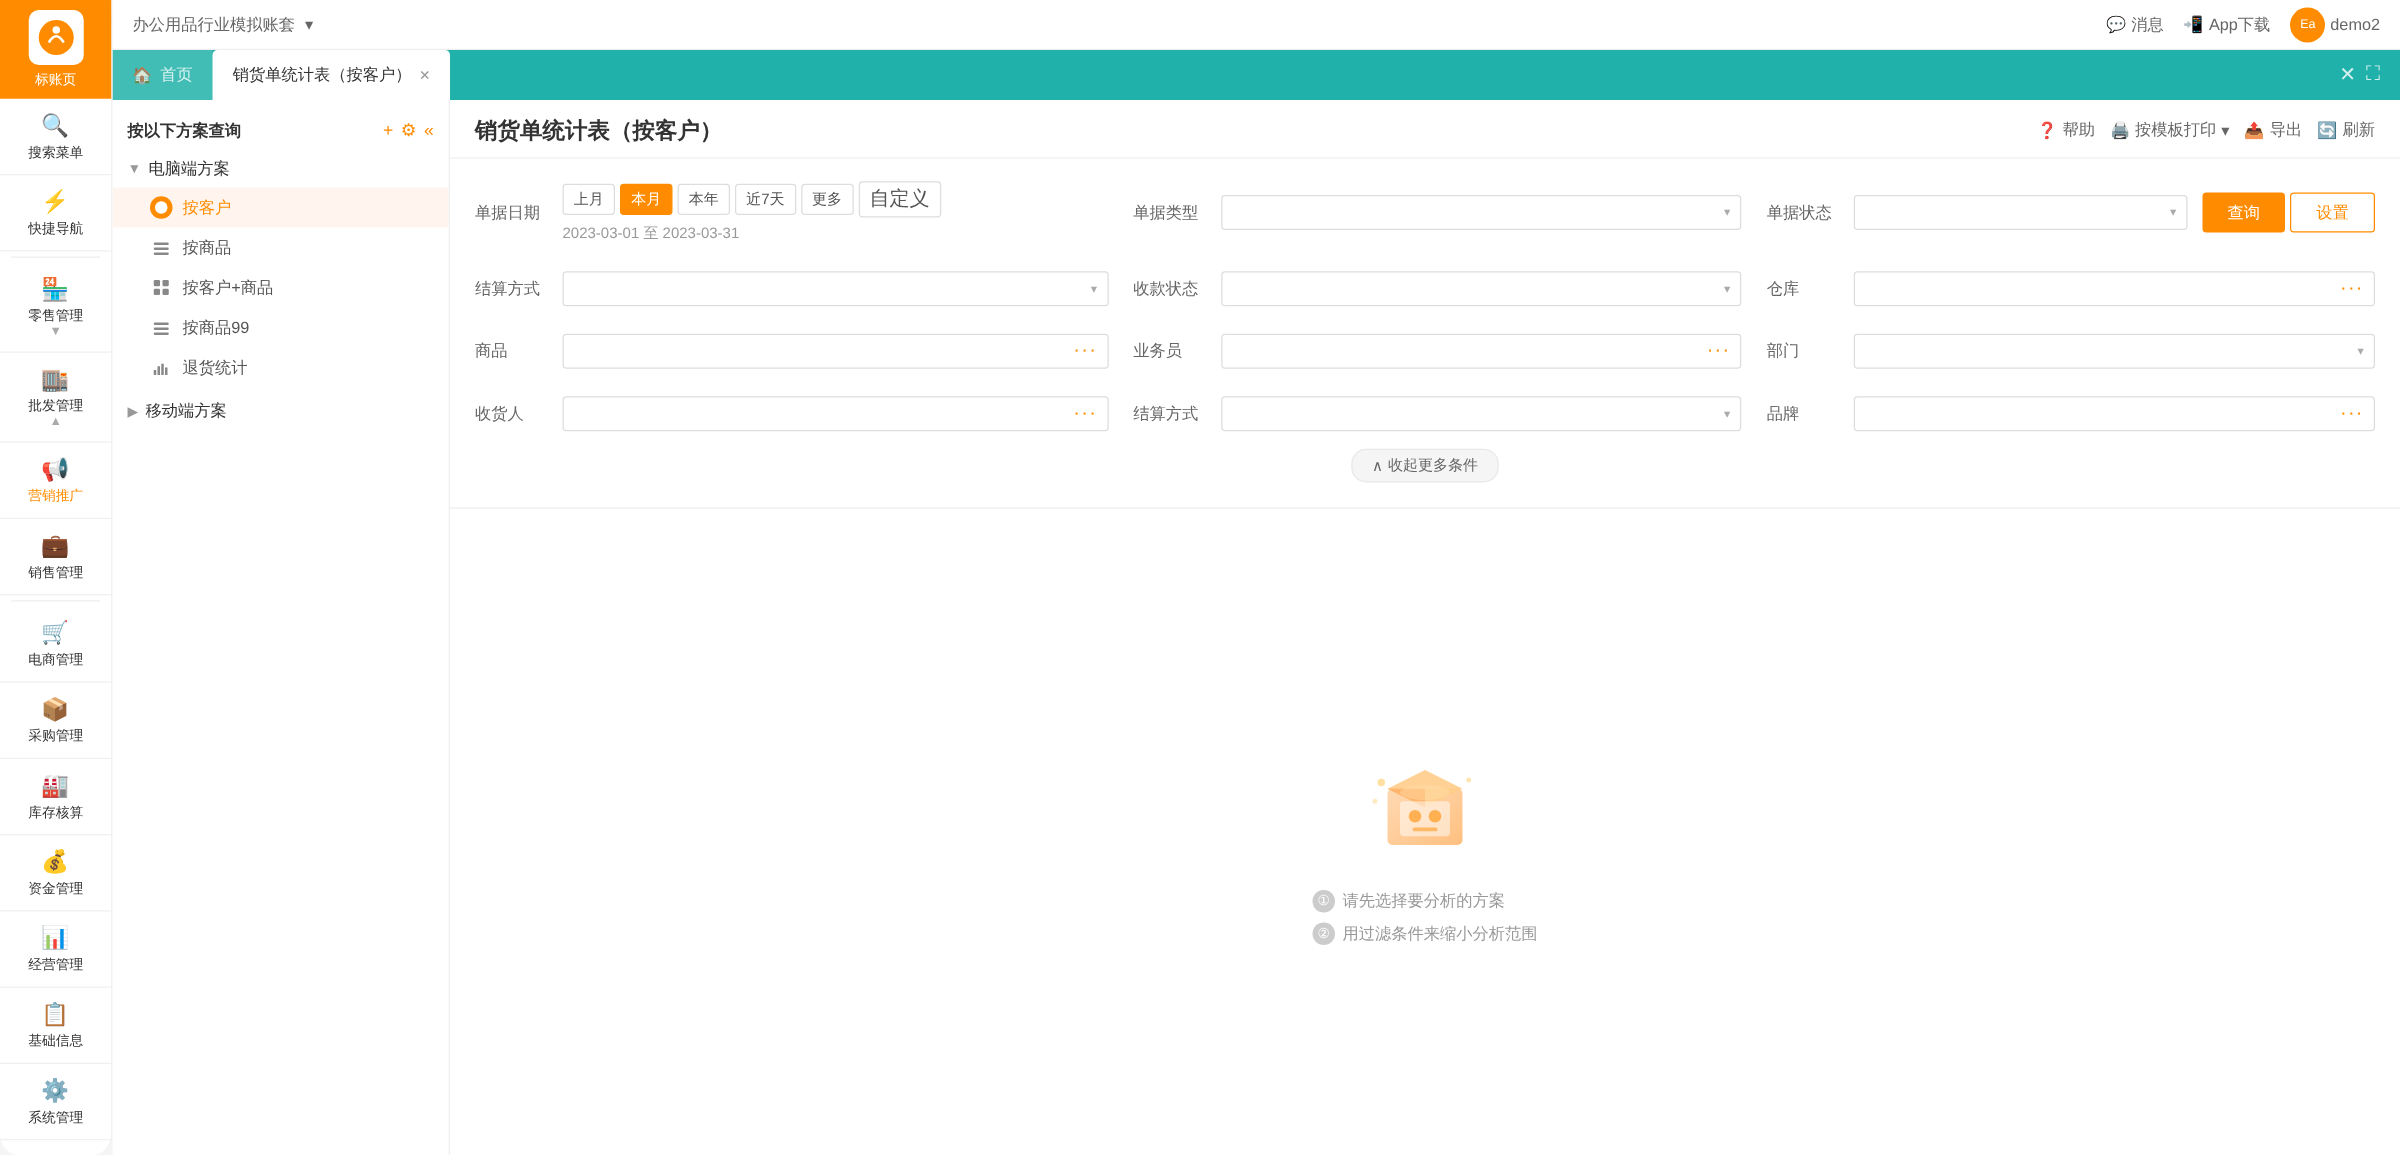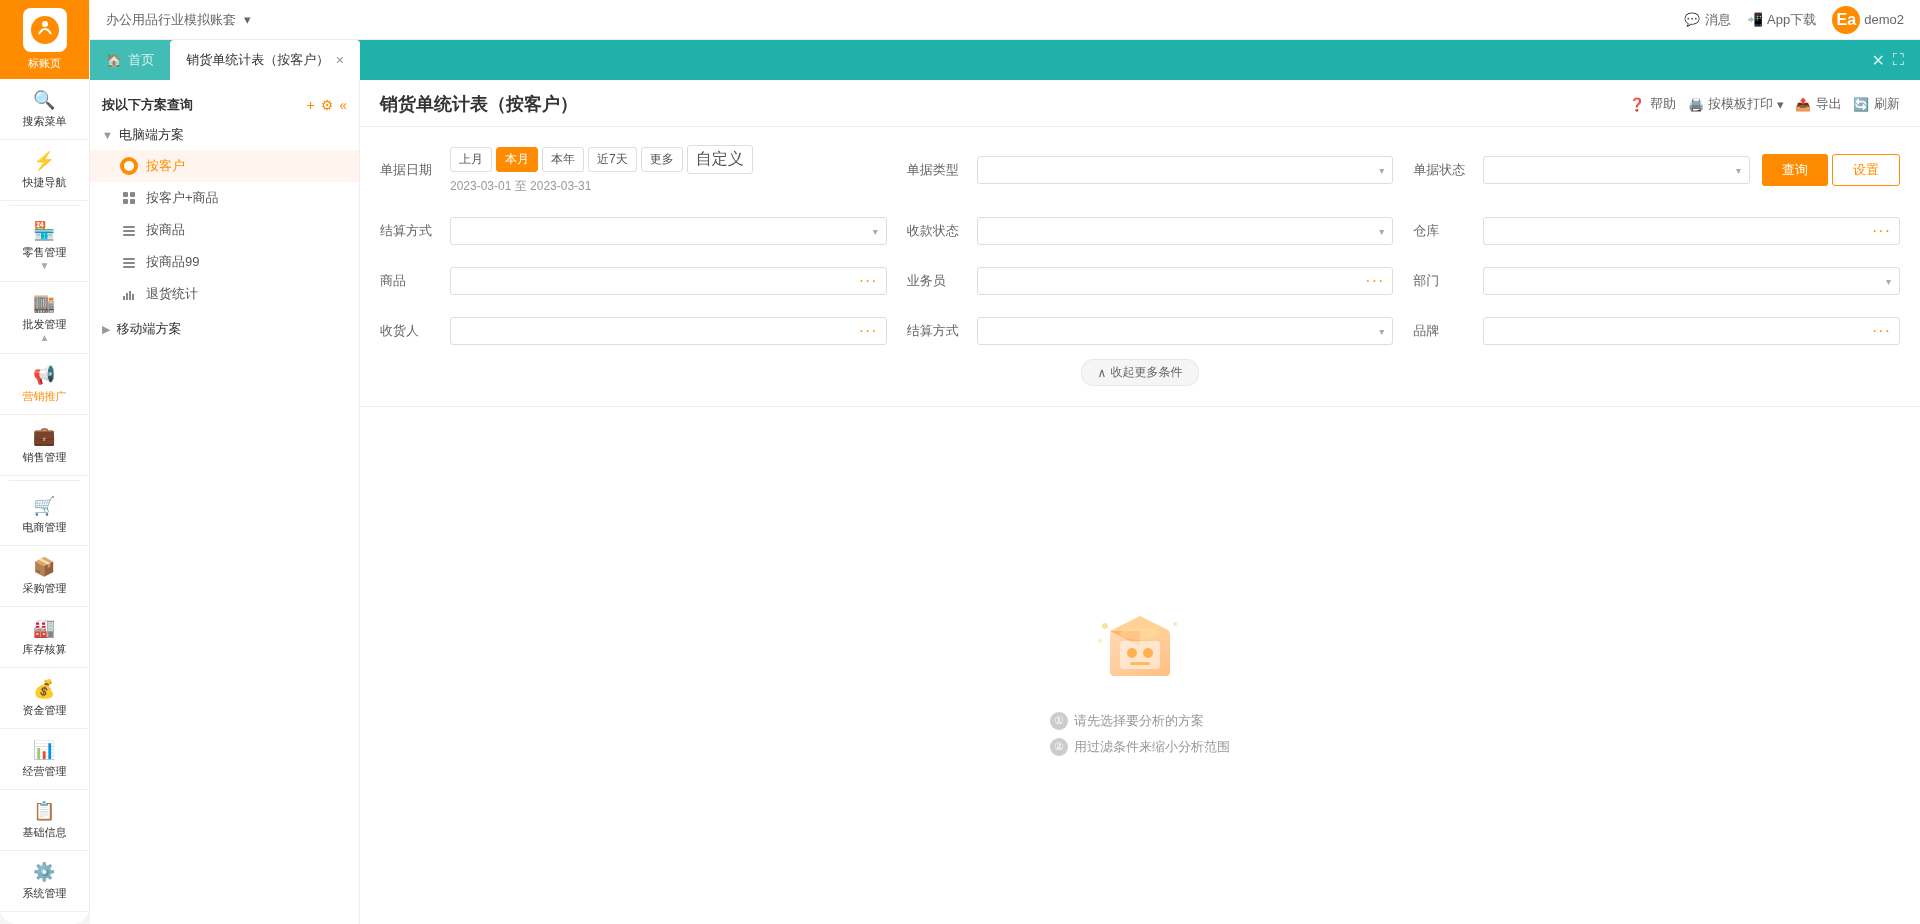--- a/index.html
+++ b/index.html
@@ -19,37 +19,37 @@
     .sidebar-divider { width: 80%; height: 1px; background: #eee; margin: 4px auto; }
 
     
     .main-area { flex: 1; display: flex; flex-direction: column; overflow: hidden; }
     .topbar { height: 40px; background: #fff; display: flex; align-items: center; justify-content: space-between; padding: 0 16px; border-bottom: 1px solid #eee; }
     .topbar-left { display: flex; align-items: center; gap: 8px; }
     .topbar-title { font-size: 13px; color: #666; }
     .topbar-dropdown { font-size: 13px; color: #666; cursor: pointer; }
     .topbar-right { display: flex; align-items: center; gap: 16px; }
     .topbar-btn { display: flex; align-items: center; gap: 4px; font-size: 13px; color: #666; cursor: pointer; }
-    .avatar { width: 28px; height: 28px; border-radius: 50%; background: #ff8c00; display: flex; align-items: center; justify-content: center; color: #fff; font-size: 16px; overflow: hidden; font-weight: bold; }
+    .avatar { width: 28px; height: 28px; border-radius: 50%; background: #ff8c00; display: flex; align-items: center; justify-content: center; color: #fff; font-size: 10px; overflow: hidden; }
 
     
     .tabbar { height: 40px; background: #20b2aa; display: flex; align-items: center; padding: 0 0; position: relative; }
     .tab { height: 100%; display: flex; align-items: center; padding: 0 16px; cursor: pointer; font-size: 13px; color: rgba(255,255,255,0.8); gap: 6px; }
     .tab.home { background: rgba(255,255,255,0.15); }
     .tab.active { background: #fff; color: #333; border-radius: 4px 4px 0 0; }
     .tab-close { font-size: 11px; color: #999; cursor: pointer; }
     .tabbar-right { position: absolute; right: 16px; display: flex; gap: 8px; }
     .tabbar-right-btn { color: rgba(255,255,255,0.8); cursor: pointer; font-size: 16px; }
 
     
     .content { flex: 1; display: flex; overflow: hidden; background: #fff; }
 
     
     .left-panel { width: 270px; border-right: 1px solid #eee; padding: 10px 0; background: #fff; overflow-y: auto; }
-    .left-panel-header { display: flex; align-items: center; justify-content: space-between; padding: 6px 12px; }
+    .left-panel-header { display: flex; align-items: flex-start; justify-content: space-between; padding: 6px 12px; }
     .left-panel-title { font-size: 13px; color: #333; font-weight: bold; }
     .left-panel-actions { display: flex; gap: 6px; }
     .left-panel-action { color: #ff8c00; cursor: pointer; font-size: 14px; }
     .scheme-group { margin-bottom: 4px; }
     .scheme-group-header { display: flex; align-items: center; padding: 6px 12px; cursor: pointer; font-size: 13px; color: #333; }
     .scheme-group-header .arrow { margin-right: 6px; color: #999; font-size: 11px; }
     .scheme-item { display: flex; align-items: center; padding: 7px 12px 7px 30px; cursor: pointer; font-size: 13px; color: #555; gap: 8px; }
     .scheme-item.active { color: #ff8c00; background: #fff5ee; }
     .scheme-item-icon { width: 18px; height: 18px; border-radius: 50%; background: #ff8c00; display: flex; align-items: center; justify-content: center; color: #fff; font-size: 10px; }
     .scheme-item-icon2 { width: 18px; height: 18px; display: flex; align-items: center; justify-content: center; color: #666; font-size: 12px; }
@@ -220,37 +220,37 @@
           <div class="scheme-item-icon">
             <svg width="12" height="12" viewBox="0 0 12 12">
                 <circle cx="6" cy="6" r="5" fill="#fff"></circle>
               </svg>
           </div>
           <span>按客户</span>
         </div>
         <div class="scheme-item">
           <div class="scheme-item-icon2">
             <svg width="14" height="14" viewBox="0 0 14 14">
+                <rect x="1" y="3" width="12" height="2" rx="1" fill="#888"></rect>
+                <rect x="1" y="7" width="12" height="2" rx="1" fill="#888"></rect>
+                <rect x="1" y="11" width="12" height="2" rx="1" fill="#888"></rect>
+              </svg>
+          </div>
+          <span>按商品</span>
+        </div>
+        <div class="scheme-item">
+          <div class="scheme-item-icon2">
+            <svg width="14" height="14" viewBox="0 0 14 14">
                 <rect x="1" y="1" width="5" height="5" rx="1" fill="#888"></rect>
                 <rect x="8" y="1" width="5" height="5" rx="1" fill="#888"></rect>
                 <rect x="1" y="8" width="5" height="5" rx="1" fill="#888"></rect>
                 <rect x="8" y="8" width="5" height="5" rx="1" fill="#888"></rect>
               </svg>
           </div>
           <span>按客户+商品</span>
-        </div>
-        <div class="scheme-item">
-          <div class="scheme-item-icon2">
-            <svg width="14" height="14" viewBox="0 0 14 14">
-                <rect x="1" y="3" width="12" height="2" rx="1" fill="#888"></rect>
-                <rect x="1" y="7" width="12" height="2" rx="1" fill="#888"></rect>
-                <rect x="1" y="11" width="12" height="2" rx="1" fill="#888"></rect>
-              </svg>
-          </div>
-          <span>按商品</span>
         </div>
         <div class="scheme-item">
           <div class="scheme-item-icon2">
             <svg width="14" height="14" viewBox="0 0 14 14">
                 <rect x="1" y="3" width="12" height="2" rx="1" fill="#888"></rect>
                 <rect x="1" y="7" width="12" height="2" rx="1" fill="#888"></rect>
                 <rect x="1" y="11" width="12" height="2" rx="1" fill="#888"></rect>
               </svg>
           </div>
           <span>按商品99</span>

